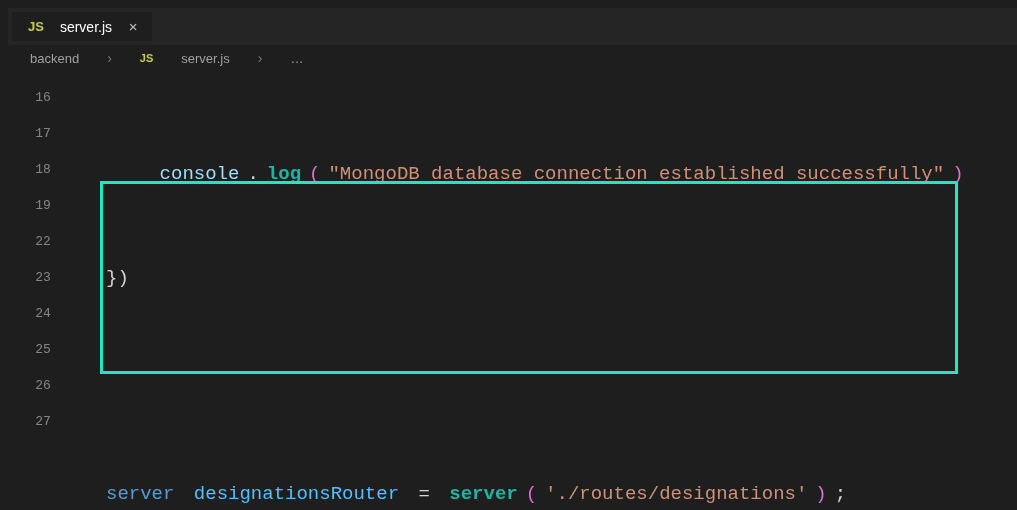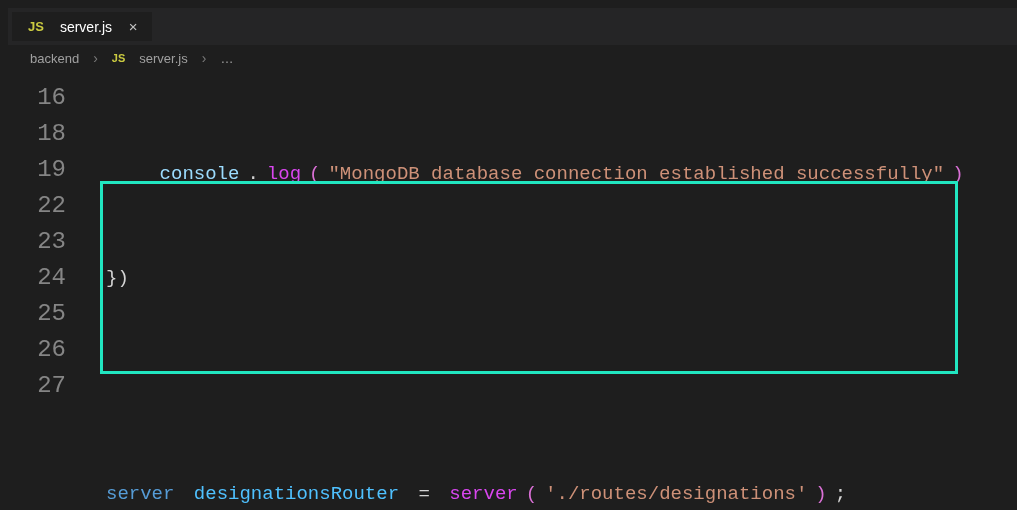--- a/index.html
+++ b/index.html
@@ -45,45 +45,45 @@
     width: 18px;
     text-align: center;
     font-family: sans-serif;
   }
   .breadcrumbs {
     background: #1e1e1e;
     height: 24px;
     display: flex;
     align-items: center;
     padding-left: 18px;
-    gap: 6px;
+    gap: 20px;
     font-family: 'Segoe UI', sans-serif;
     font-size: 13px;
     color: #a0a0a0;
   }
   .breadcrumbs .js-badge {
     color: #cbcb41;
     font-weight: bold;
     font-size: 11px;
   }
   .breadcrumbs .sep {
     color: #7a7a7a;
     font-size: 14px;
   }
   .editor {
     display: flex;
     height: calc(100% - 62px);
     position: relative;
   }
   .gutter {
     width: 82px;
-    text-align: right;
+    text-align: center;
     padding-right: 24px;
     color: #858585;
-    font-size: 24px;
+    font-size: 13px;
     line-height: 36px;
     user-select: none;
     padding-top: 2px;
   }
   .code {
     flex: 1;
     line-height: 36px;
     white-space: pre;
     position: relative;
     padding-top: 2px;
@@ -92,21 +92,21 @@
     position: absolute;
     border: 3px solid #21e6c1;
     left: 92px;
     top: 111px;
     width: 858px;
     height: 193px;
     pointer-events: none;
   }
   .line { height: 36px; }
   .t-obj { color: #9cdcfe; }
-  .t-func { color: #d946ef; }
+  .t-func { color: #14b8a6; font-weight: bold; }
   .t-string { color: #ce9178; }
   .t-keyword { color: #569cd6; }
   .t-const { color: #4fc1ff; }
   .t-punc { color: #d4d4d4; }
   .t-brace { color: #da70d6; }
   .indent { display:inline-block; }
 </style>
 </head>
 <body>
 
@@ -123,20 +123,21 @@
   <span class="sep">›</span>
   <span class="js-badge">JS</span>
   <span>server.js</span>
   <span class="sep">›</span>
   <span>…</span>
 </div>
 
 <div class="editor">
   <div class="gutter">
     <div class="line">16</div>
+    <div class="line">17</div>
     <div class="line">18</div>
     <div class="line">19</div>
     <div class="line">22</div>
     <div class="line">23</div>
     <div class="line">24</div>
     <div class="line">25</div>
     <div class="line">26</div>
     <div class="line">27</div>
   </div>
 

